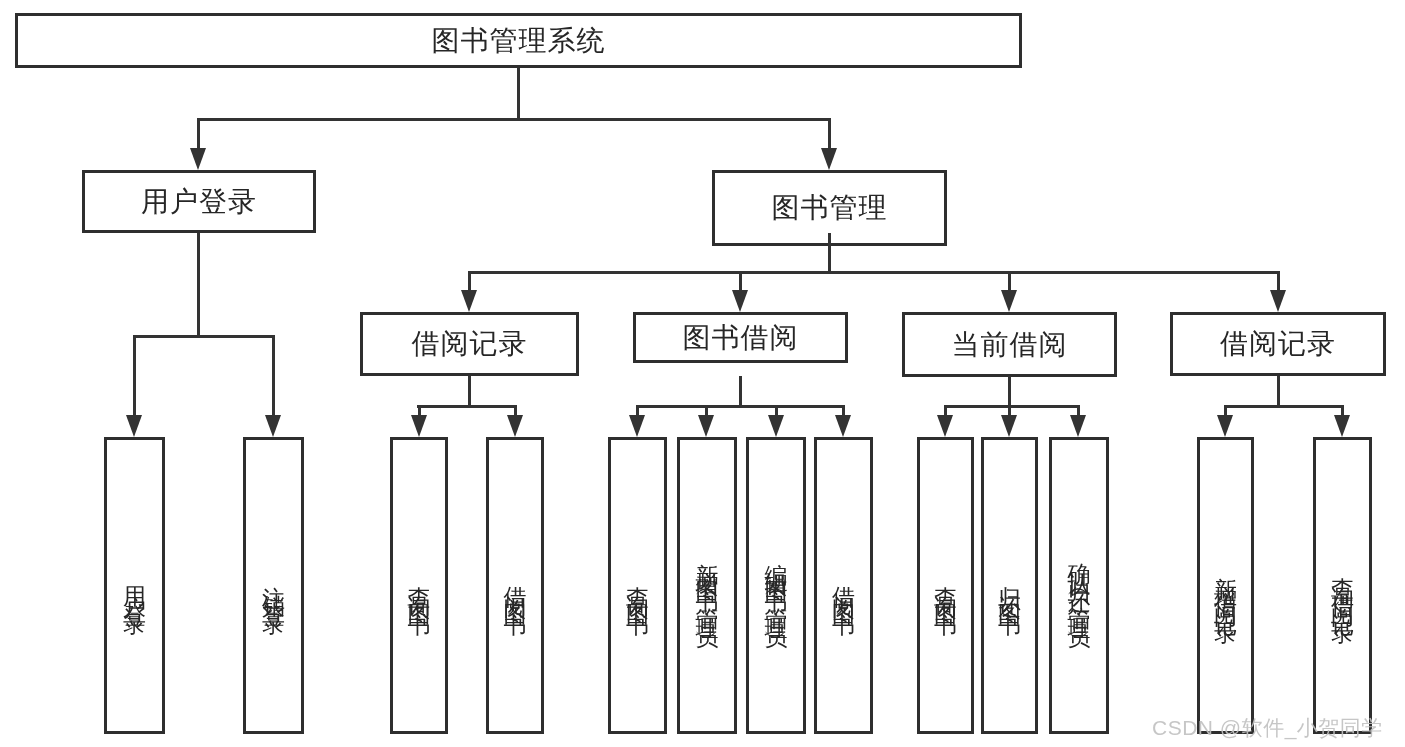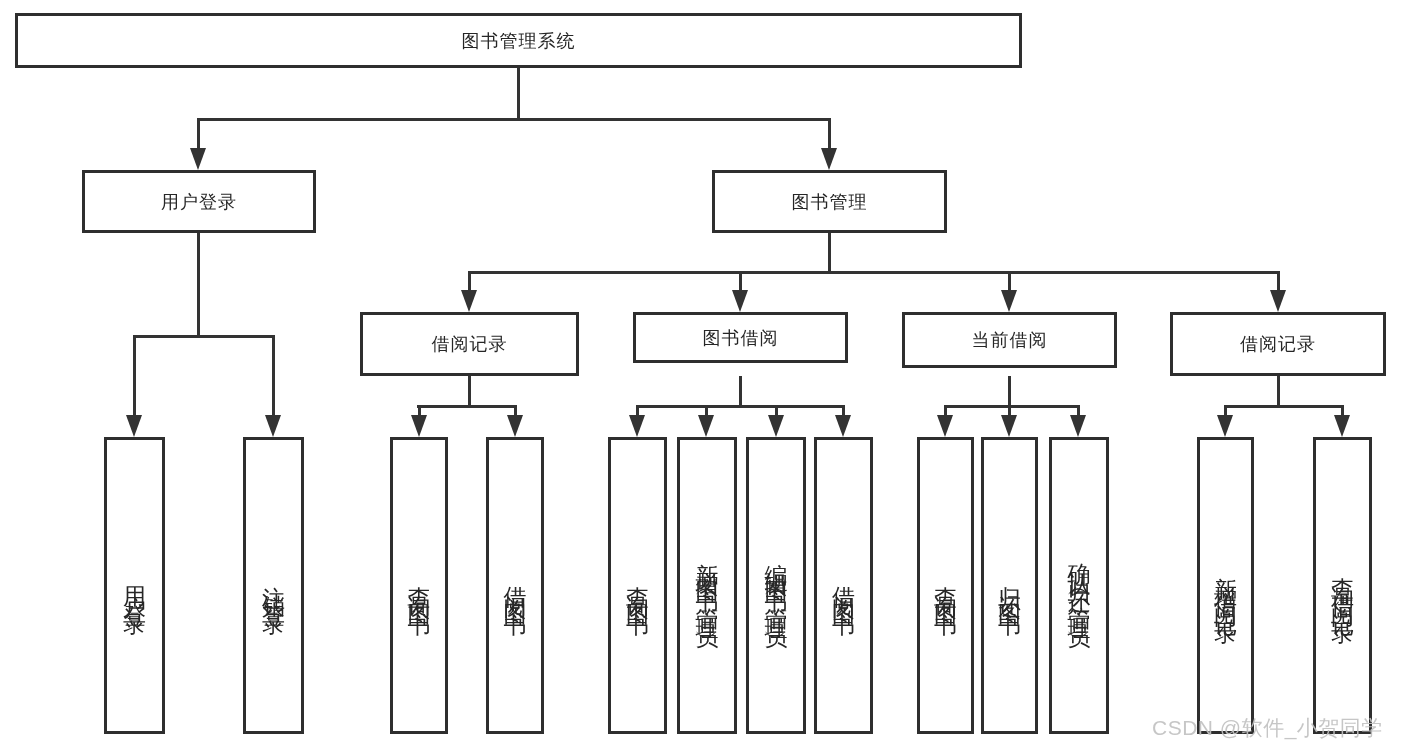--- a/index.html
+++ b/index.html
@@ -15,21 +15,21 @@
   .box{
     position:absolute;
     box-sizing:border-box;
     border:3px solid #2e2e2e;
     background:#ffffff;
     display:flex;
     align-items:center;
     justify-content:center;
     color:#262626;
   }
-  .hbox{font-size:18px;letter-spacing:1px;}
+  .hbox{font-size:28px;letter-spacing:1px;}
   .vbox{
     writing-mode:vertical-rl;
     text-orientation:mixed;
     font-size:23px;
     letter-spacing:9px;
     line-height:1;
     text-align:center;
   }
   
   .vl,.hl{position:absolute;background:#333333;}
@@ -67,21 +67,21 @@
   <div class="vl" style="left:517px;top:68px;height:51px"></div>
   <div class="hl" style="left:197px;top:118px;width:633px"></div>
   <div class="vl" style="left:197px;top:118px;height:32px"></div>
   <div class="ah" style="left:190px;top:148px"></div>
   <div class="vl" style="left:828px;top:118px;height:32px"></div>
   <div class="ah" style="left:821px;top:148px"></div>
 
   <div class="box hbox" style="left:82px;top:170px;width:234px;height:63px">
     <span>用户登录</span>
   </div>
-  <div class="box hbox" style="left:712px;top:170px;width:235px;height:63px">
+  <div class="box hbox" style="left:712px;top:170px;width:235px;height:76px">
     <span>图书管理</span>
   </div>
 
   <div class="vl" style="left:197px;top:233px;height:104px"></div>
   <div class="hl" style="left:133px;top:335px;width:142px"></div>
   <div class="vl" style="left:133px;top:335px;height:82px"></div>
   <div class="ah" style="left:126px;top:415px"></div>
   <div class="vl" style="left:272px;top:335px;height:82px"></div>
   <div class="ah" style="left:265px;top:415px"></div>
 
@@ -95,21 +95,21 @@
   <div class="ah" style="left:1001px;top:290px"></div>
   <div class="vl" style="left:1277px;top:271px;height:21px"></div>
   <div class="ah" style="left:1270px;top:290px"></div>
 
   <div class="box hbox" style="left:360px;top:312px;width:219px;height:64px">
     <span>借阅记录</span>
   </div>
   <div class="box hbox" style="left:633px;top:312px;width:215px;height:51px">
     <span>图书借阅</span>
   </div>
-  <div class="box hbox" style="left:902px;top:312px;width:215px;height:56px">
+  <div class="box hbox" style="left:902px;top:312px;width:215px;height:65px">
     <span>当前借阅</span>
   </div>
   <div class="box hbox" style="left:1170px;top:312px;width:216px;height:64px">
     <span>借阅记录</span>
   </div>
 
   <div class="vl" style="left:468px;top:376px;height:31px"></div>
   <div class="hl" style="left:417px;top:405px;width:100px"></div>
   <div class="vl" style="left:418px;top:405px;height:14px"></div>
   <div class="ah" style="left:411px;top:415px"></div>

